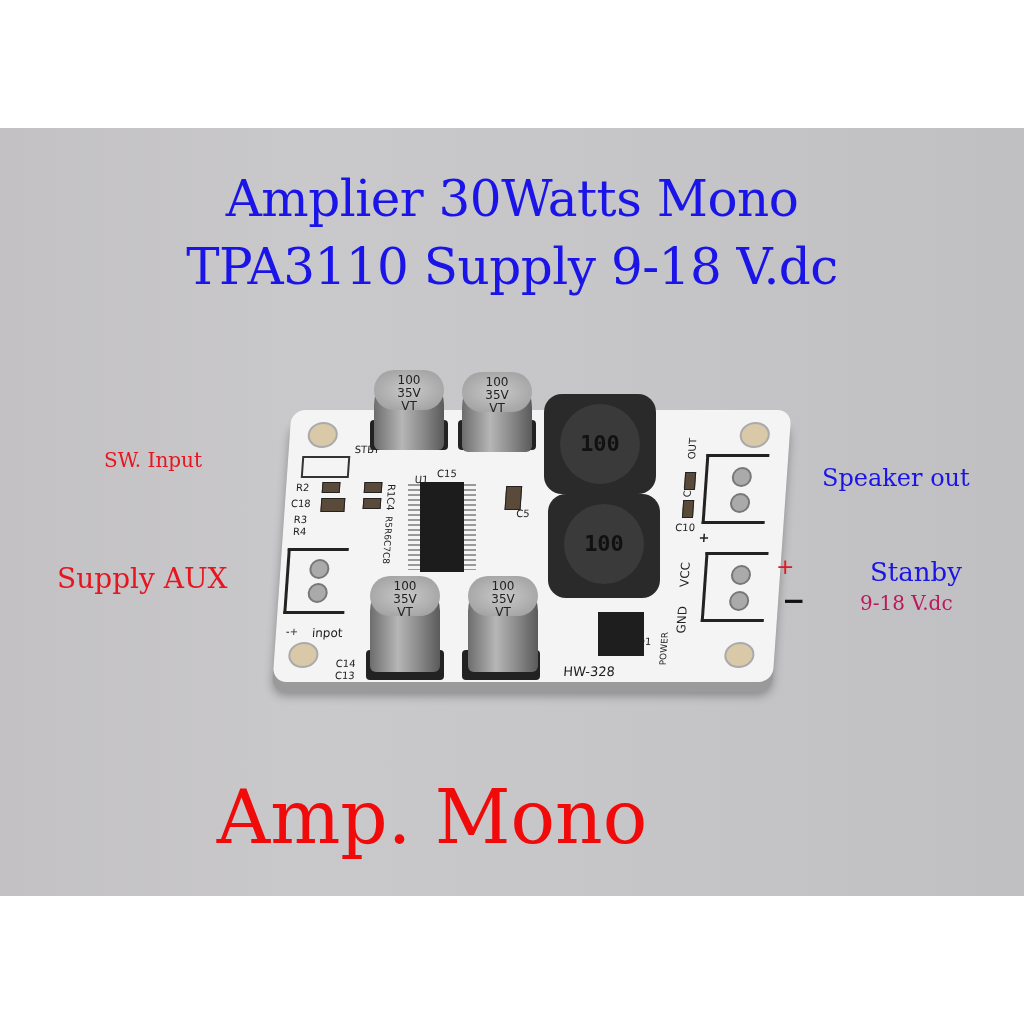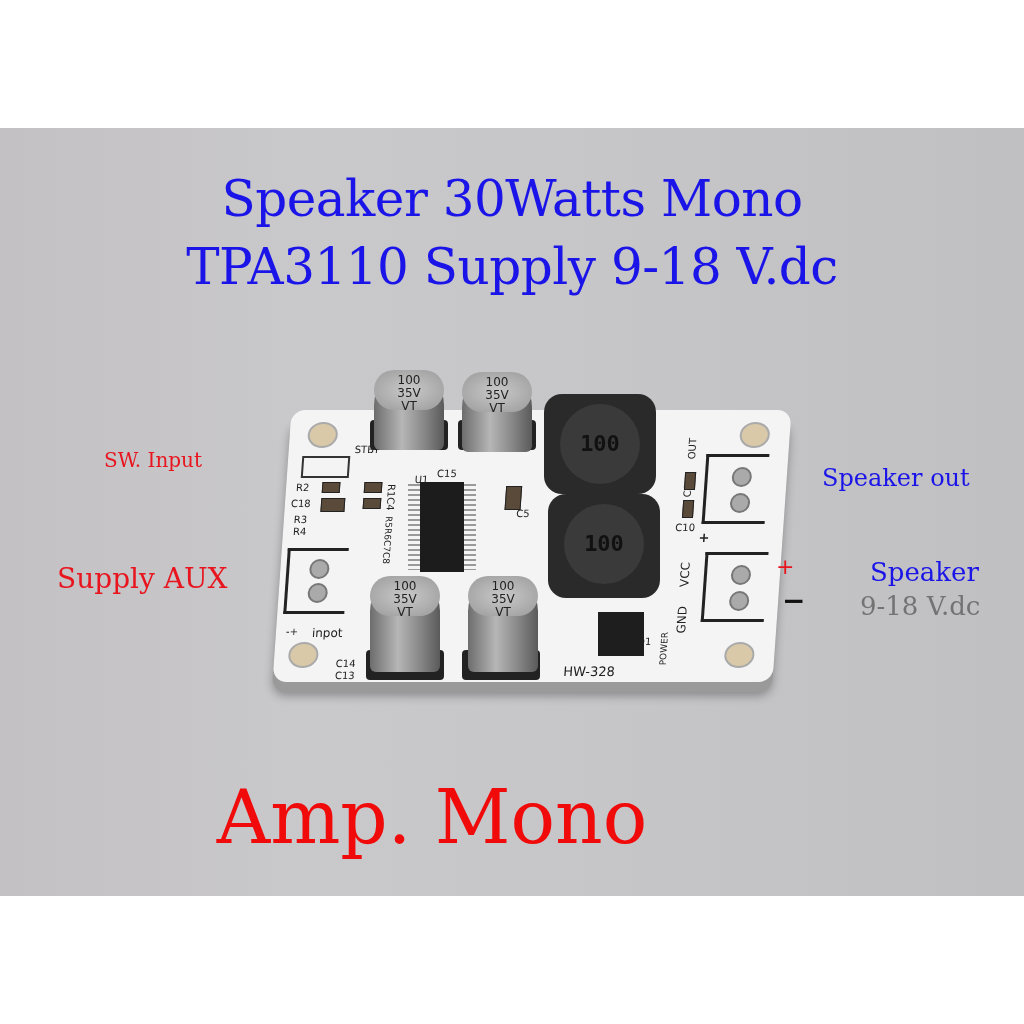--- a/index.html
+++ b/index.html
@@ -6,21 +6,21 @@
   body{width:1024px;height:1024px;background:#ffffff;position:relative;overflow:hidden;font-family:"DejaVu Serif","Liberation Serif",serif;}
   .photo{position:absolute;left:0;top:128px;width:1024px;height:768px;
     background:linear-gradient(90deg,#c3c1c4 0%,#c9c8cb 30%,#c6c5c8 60%,#c0bfc2 100%);}
   .txt{position:absolute;white-space:nowrap;font-family:"DejaVu Serif","Liberation Serif",serif;}
   .title1{left:0;width:1024px;text-align:center;top:170px;font-size:50px;color:#1a14e8;letter-spacing:-0.5px;}
   .title2{left:0;width:1024px;text-align:center;top:238px;font-size:50px;color:#1a14e8;letter-spacing:-0.5px;}
   .sw{left:104px;top:448px;font-size:20px;color:#e8141e;}
   .inaux{left:57px;top:562px;font-size:28px;color:#e8141e;}
   .spk{left:822px;top:464px;font-size:24px;color:#1a14e8;}
   .sup1{left:870px;top:557px;font-size:26px;color:#1a14e8;}
-  .sup2{left:860px;top:591px;font-size:26px;color:#737373;}
+  .sup2{left:860px;top:591px;font-size:20px;color:#be185d;}
   .plus{left:776px;top:554px;font-size:22px;color:#e8141e;font-family:"DejaVu Sans",sans-serif;}
   .minus{left:782px;top:584px;font-size:28px;color:#111;font-weight:bold;font-family:"DejaVu Sans",sans-serif;}
   .amp{left:0;width:864px;text-align:center;top:774px;font-size:74px;color:#f00a0a;}
 
   
   .pcb{position:absolute;left:282px;top:410px;width:500px;height:272px;background:#f4f4f4;border-radius:14px;
     transform:skewX(-4deg);box-shadow:0 10px 0 #9a9a9a, 0 14px 10px rgba(0,0,0,0.3);}
   .hole{position:absolute;width:26px;height:22px;border-radius:50%;background:#d9c9a8;border:2px solid #aaa;}
   .cap{position:absolute;width:70px;height:80px;border-radius:35px 35px 6px 6px;
     background:linear-gradient(90deg,#6d6d6d,#b6b6b6 40%,#8a8a8a 70%,#5a5a5a);}
@@ -36,21 +36,21 @@
   .term{position:absolute;width:60px;height:64px;border:3px solid #222;border-right:none;background:#f4f4f4;}
   .screw{position:absolute;width:16px;height:16px;border-radius:50%;background:#aaa;border:2px solid #777;}
   .silk{position:absolute;font-family:"DejaVu Sans",sans-serif;font-size:10px;color:#222;}
   .smd{position:absolute;width:16px;height:9px;background:#5a4a3a;border:1px solid #222;}
 </style>
 </head>
 <body>
 
 <div class="photo"></div>
 
-<div class="txt title1">Speaker 30Watts Mono</div>
+<div class="txt title1">Amplier 30Watts Mono</div>
 <div class="txt title2">TPA3110 Supply 9-18 V.dc</div>
 
 <div class="pcb">
   <div class="hole" style="left:18px;top:12px;"></div>
   <div class="hole" style="left:450px;top:12px;"></div>
   <div class="hole" style="left:14px;top:232px;"></div>
   <div class="hole" style="left:450px;top:232px;"></div>
 
   <span class="silk" style="left:86px;top:8px;">C1</span>
   <span class="silk" style="left:86px;top:20px;">C2</span>
@@ -133,16 +133,16 @@
   <div class="core">100</div>
 </div>
 
 <div class="diode"></div>
 
 <div class="txt sw">SW. Input</div>
 <div class="txt inaux">Supply AUX</div>
 <div class="txt spk">Speaker out</div>
 <div class="txt plus">+</div>
 <div class="txt minus">−</div>
-<div class="txt sup1">Speaker</div>
+<div class="txt sup1">Stanby</div>
 <div class="txt sup2">9-18 V.dc</div>
 
 <div class="txt amp">Amp. Mono</div>
 
 </body></html>

